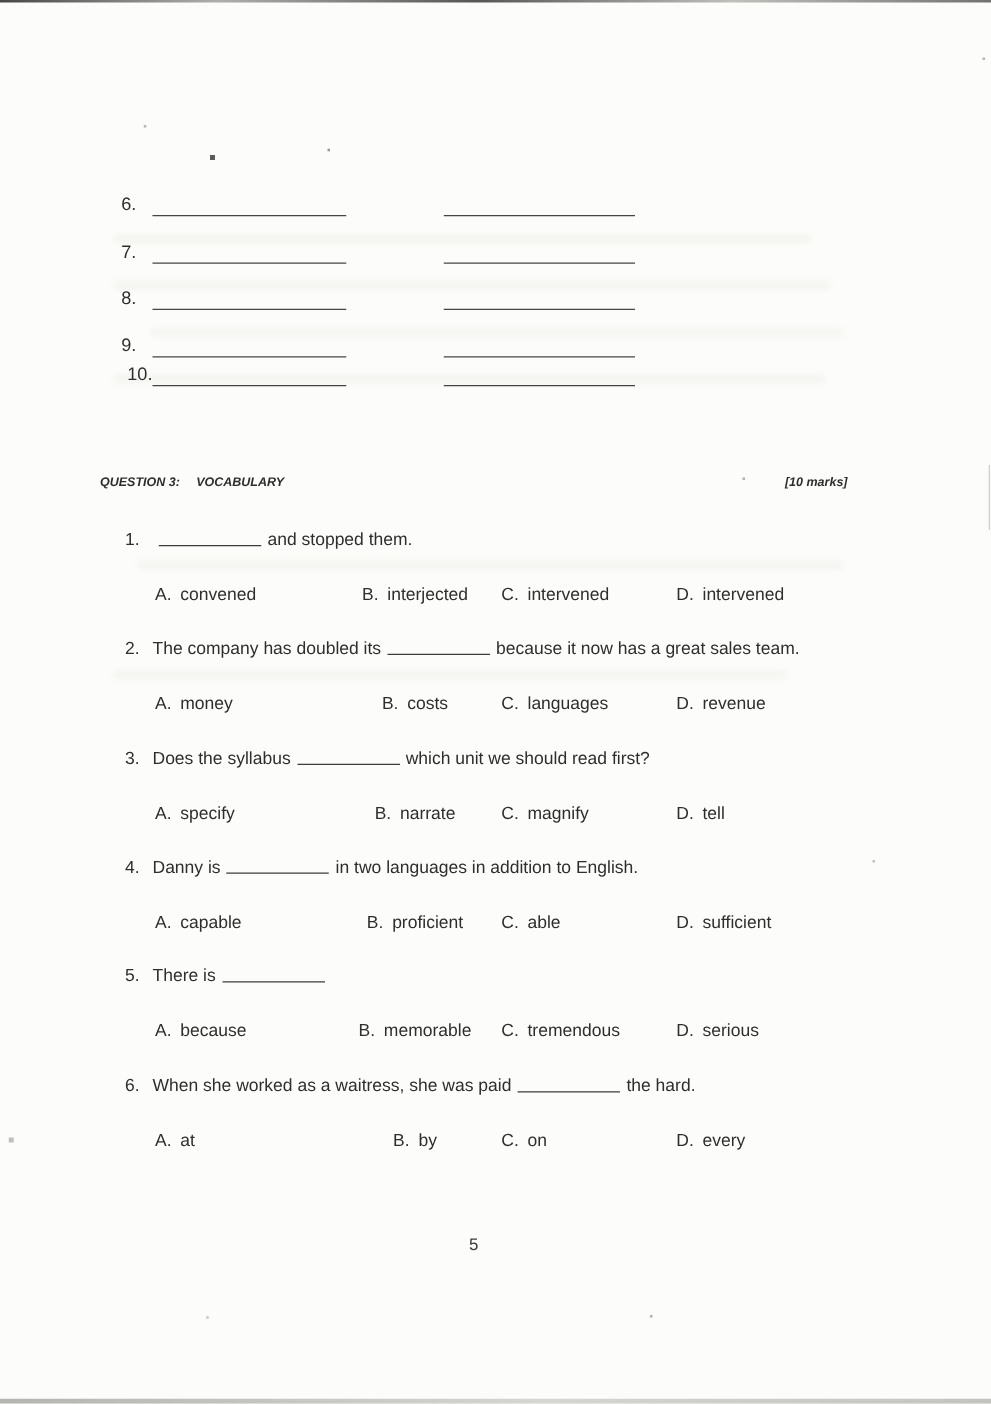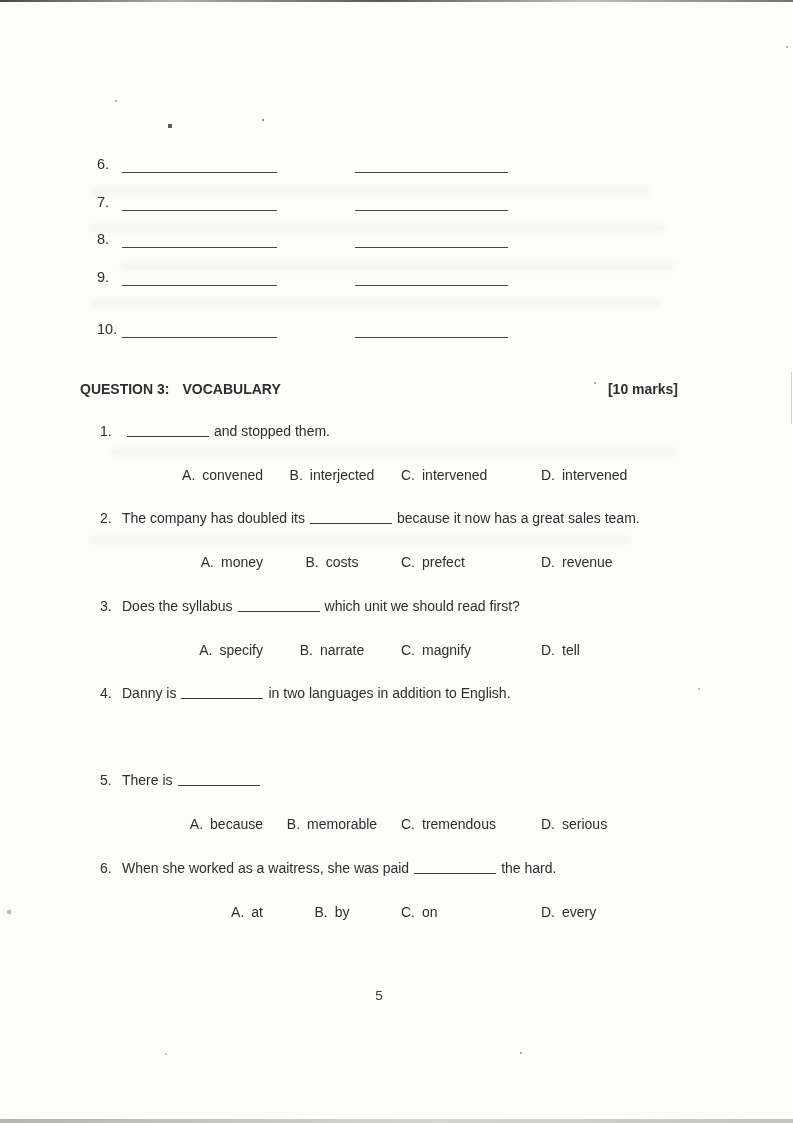--- a/index.html
+++ b/index.html
@@ -53,51 +53,51 @@
   .ghost.g5 { top:448px; width:565px; left:110px; }
   .ghost.g6 { top:536px; width:540px; }
 
   
   .answer-list { position:absolute; left:97px; top:0; }
   .answer-row { position:absolute; left:0; display:flex; align-items:flex-end; height:18px; }
   .answer-row:nth-of-type(1) { top:155px; }
   .answer-row:nth-of-type(2) { top:193px; }
   .answer-row:nth-of-type(3) { top:230px; }
   .answer-row:nth-of-type(4) { top:268px; }
-  .answer-row:nth-of-type(5) { top:320px; }
+  .answer-row:nth-of-type(5) { top:291px;text-align:right; }
   .ans-num { display:inline-block; width:25px; font-size:14.5px; line-height:18px; }
   .ans-line { display:inline-block; width:155px; height:17px; border-bottom:1.6px solid #454545; }
   .ans-line.col2 { margin-left:78px; width:153px; }
 
   
   .section-heading {
     position:absolute; left:80px; top:381px; width:598px;
     display:flex; justify-content:space-between;
-    font-weight:bold; font-size:14px;
+    font-weight:bold; font-size:10px;font-style:italic;
   }
   .heading-left { display:flex; gap:13px; }
 
   
   .question { position:absolute; left:100px; width:640px; }
   .question.q1 { top:423px; }
   .question.q2 { top:510px; }
   .question.q3 { top:598px; }
   .question.q4 { top:685px; }
   .question.q5 { top:772px; }
   .question.q6 { top:860px; }
   .q-line { display:flex; font-size:14px; line-height:17px; white-space:nowrap; }
   .q-num { display:inline-block; width:22px; flex:none; }
   .blank {
     display:inline-block; width:82px; height:13px;
     border-bottom:1.4px solid #3c3c3c;
     margin:0 5px; vertical-align:baseline;
   }
   .q-opts { display:flex; margin-top:27px; margin-left:24px; font-size:14px; line-height:17px; }
   .q-opt { flex:none; }
-  .q-opt.c1 { width:139px;text-align:right; }
+  .q-opt.c1 { width:139px; }
   .q-opt.c2 { width:138px;text-align:center; }
   .q-opt.c3 { width:140px; }
   .opt-label { margin-right:7px; }
 
   
   .page-number {
     position:absolute; left:80px; top:988px; width:598px;
     text-align:center; font-size:13.5px; color:#3a3a3a;
   }
 </style>
@@ -168,21 +168,21 @@
 <div class="question q2">
   <div class="q-line">
     <span class="q-num">2.</span>
     <span>The company has doubled its</span>
     <span class="blank"></span>
     <span>because it now has a great sales team.</span>
   </div>
   <div class="q-opts">
     <span class="q-opt c1"><span class="opt-label">A.</span><span>money</span></span>
     <span class="q-opt c2"><span class="opt-label">B.</span><span>costs</span></span>
-    <span class="q-opt c3"><span class="opt-label">C.</span><span>prefect</span></span>
+    <span class="q-opt c3"><span class="opt-label">C.</span><span>languages</span></span>
     <span class="q-opt"><span class="opt-label">D.</span><span>revenue</span></span>
   </div>
 </div>
 
 <div class="question q3">
   <div class="q-line">
     <span class="q-num">3.</span>
     <span>Does the syllabus</span>
     <span class="blank"></span>
     <span>which unit we should read first?</span>
@@ -195,20 +195,26 @@
   </div>
 </div>
 
 <div class="question q4">
   <div class="q-line">
     <span class="q-num">4.</span>
     <span>Danny is</span>
     <span class="blank"></span>
     <span>in two languages in addition to English.</span>
   </div>
+  <div class="q-opts">
+    <span class="q-opt c1"><span class="opt-label">A.</span><span>capable</span></span>
+    <span class="q-opt c2"><span class="opt-label">B.</span><span>proficient</span></span>
+    <span class="q-opt c3"><span class="opt-label">C.</span><span>able</span></span>
+    <span class="q-opt"><span class="opt-label">D.</span><span>sufficient</span></span>
+  </div>
 </div>
 
 <div class="question q5">
   <div class="q-line">
     <span class="q-num">5.</span>
     <span>There is</span>
     <span class="blank"></span>
   </div>
   <div class="q-opts">
     <span class="q-opt c1"><span class="opt-label">A.</span><span>because</span></span>

